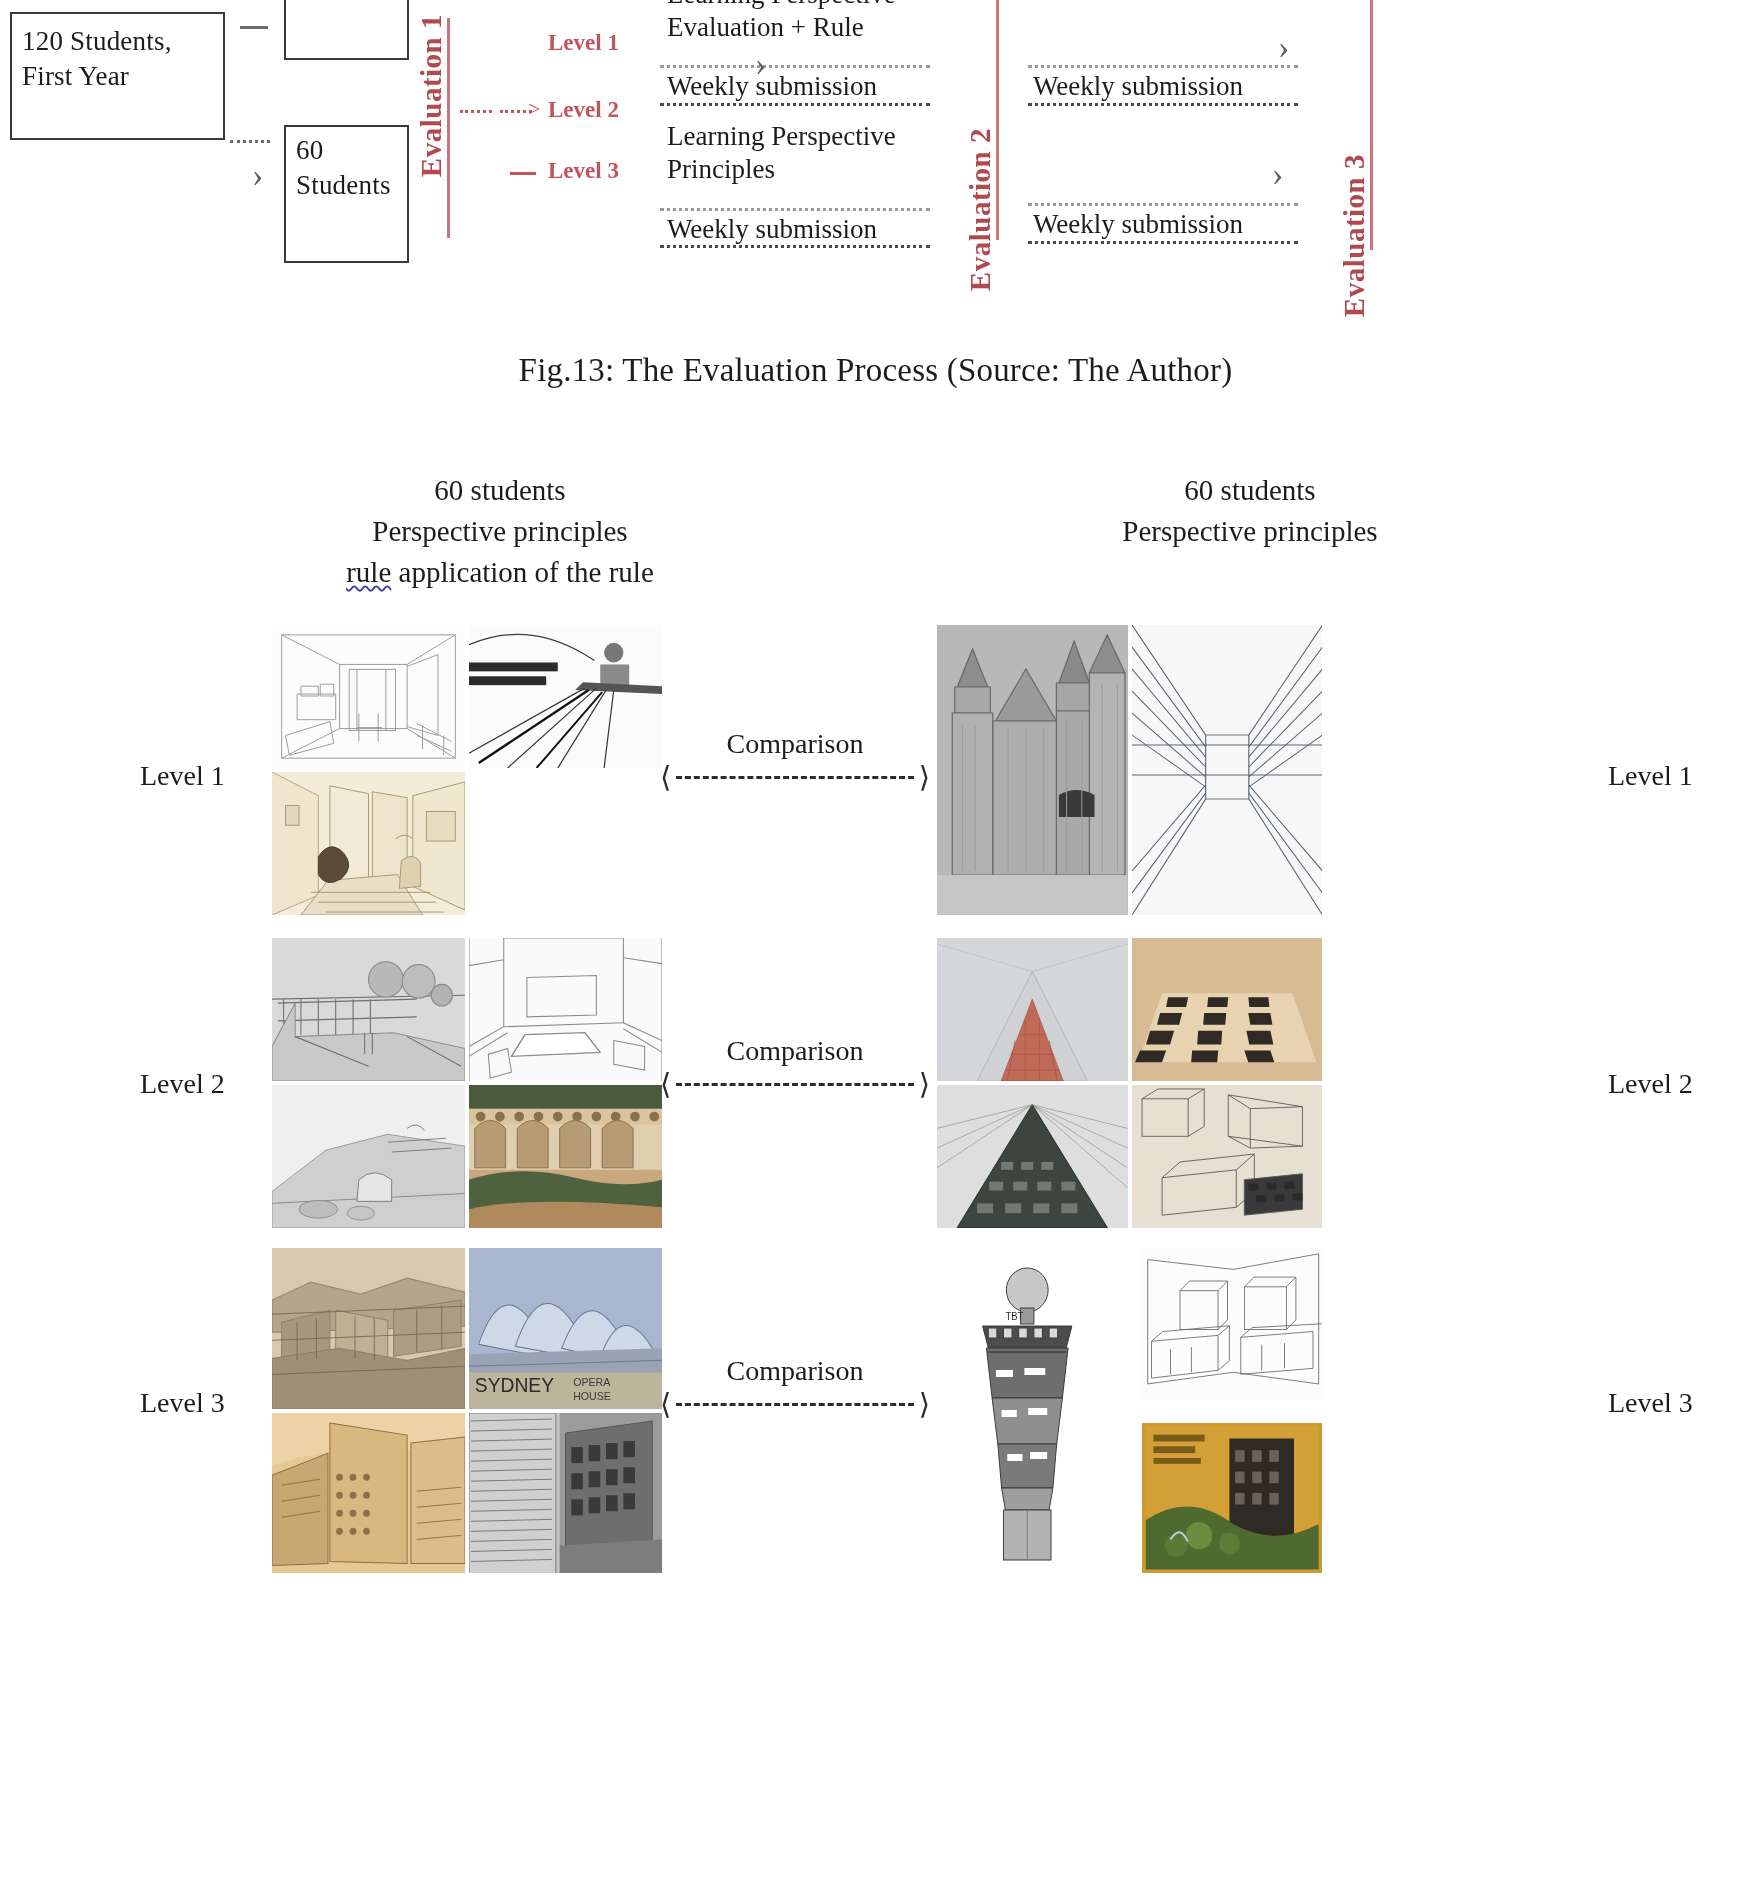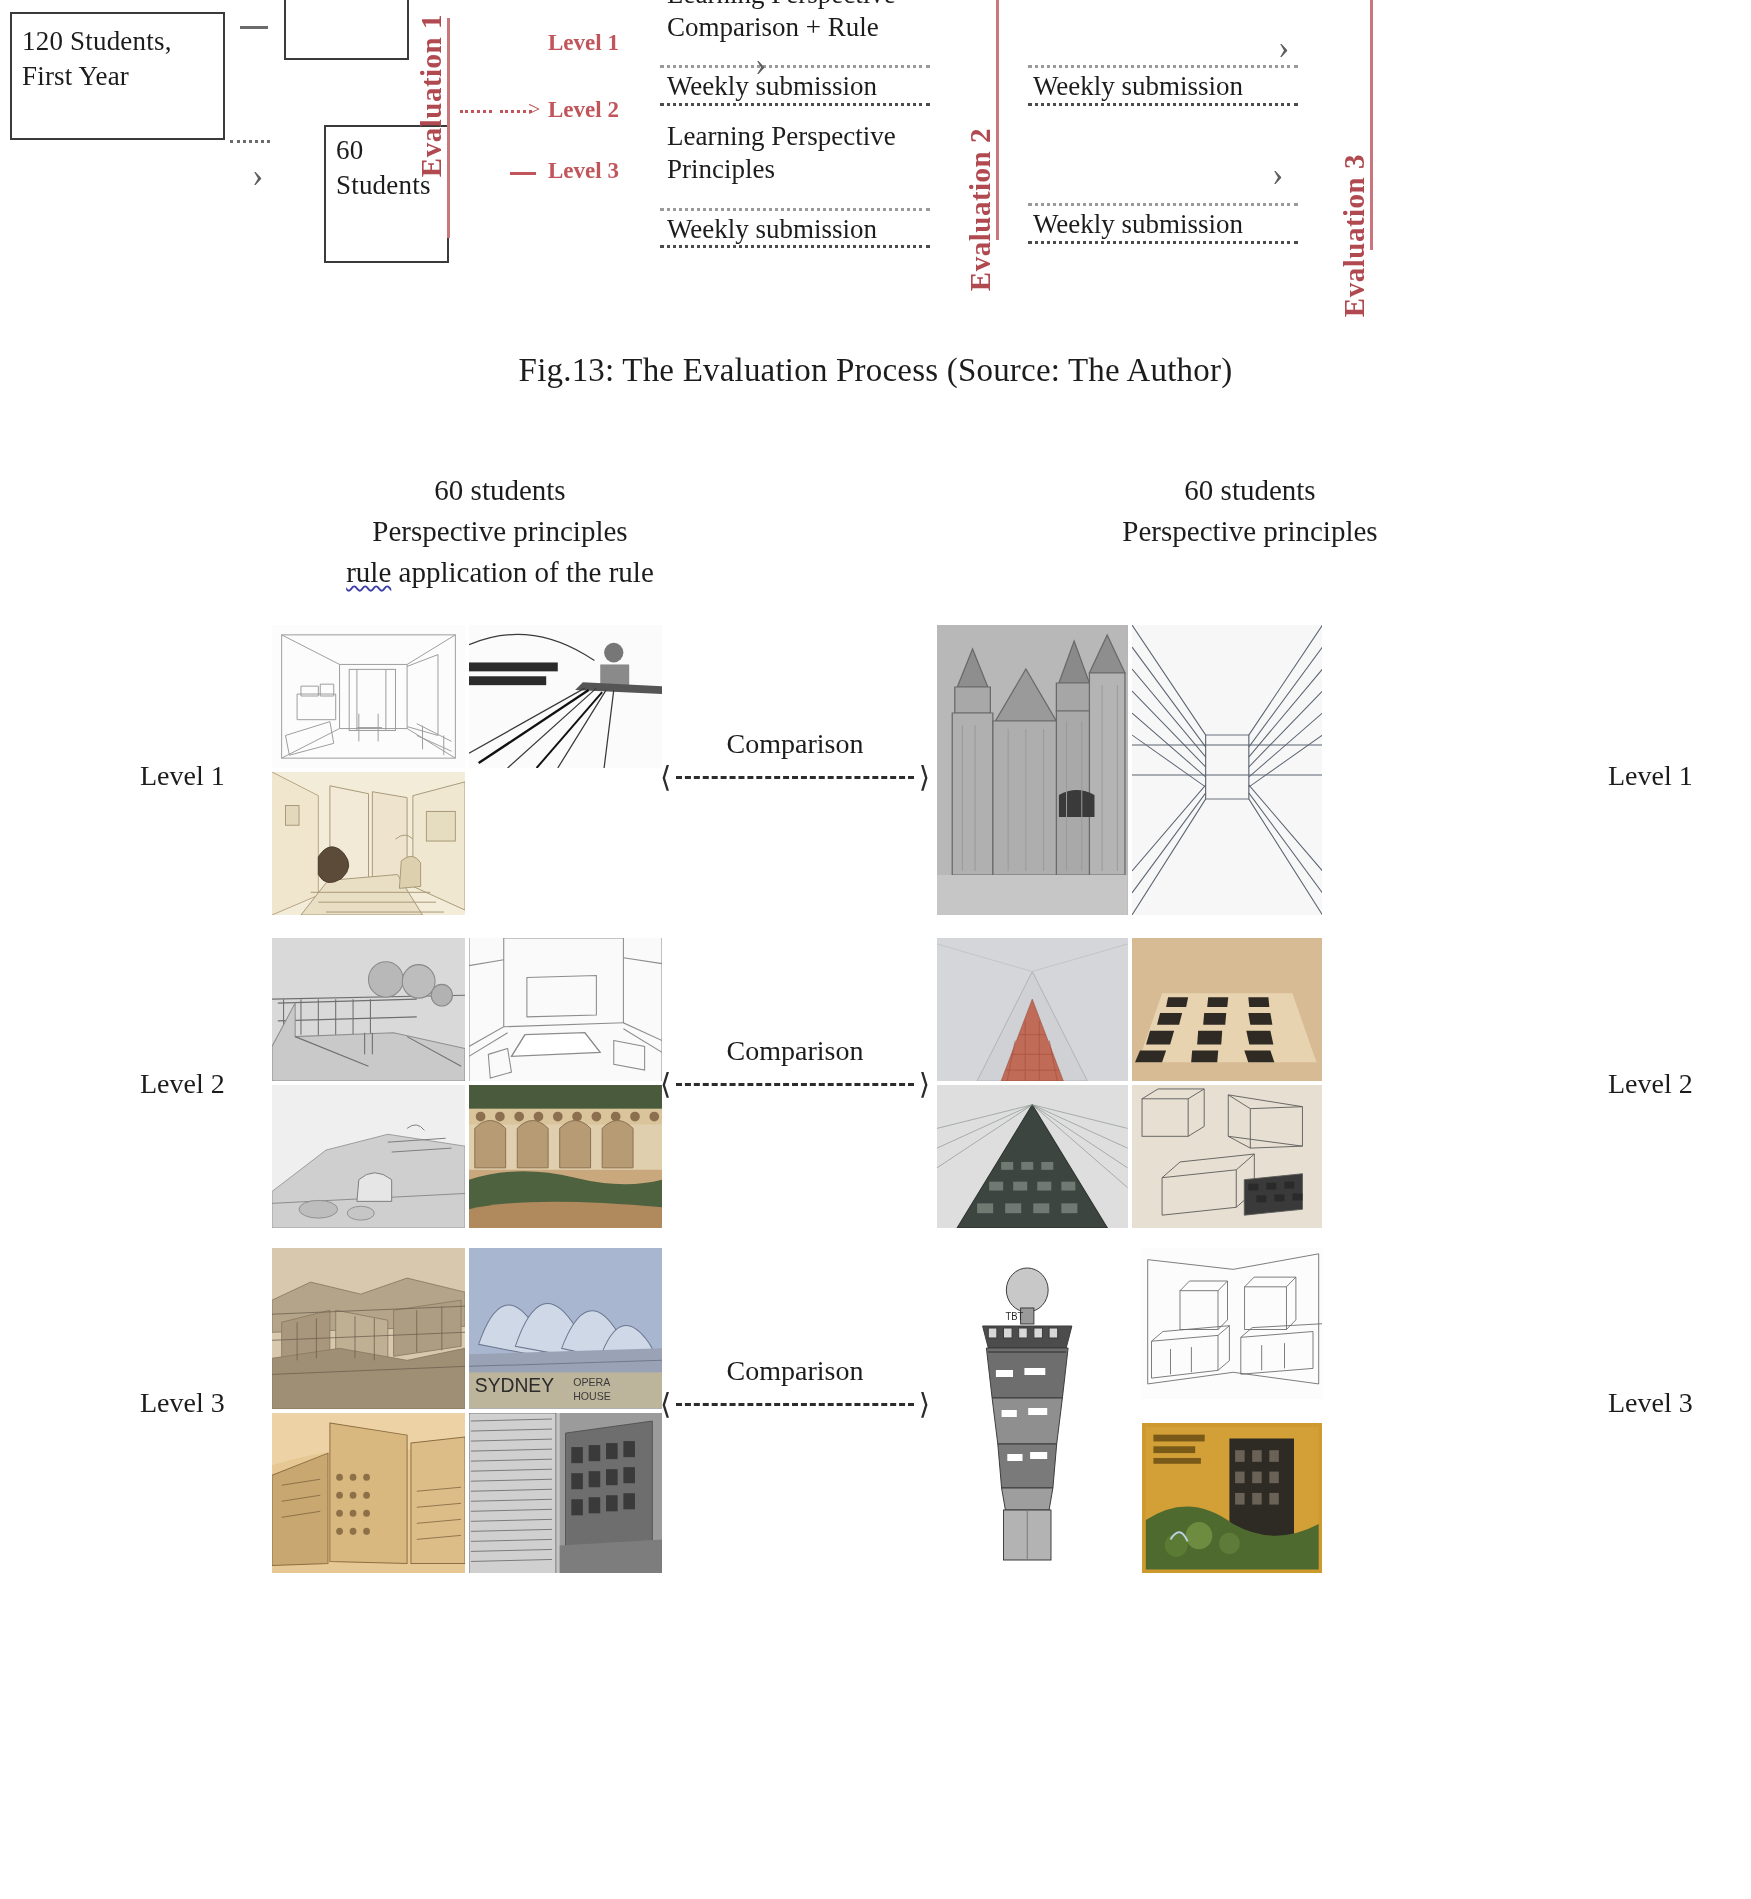--- a/index.html
+++ b/index.html
@@ -28,21 +28,21 @@
     background: #fff;
     font-size: 27px;
     line-height: 1.28;
     padding: 6px 10px 8px 10px;
     box-sizing: border-box;
     color: #1c1c1c;
     letter-spacing: .2px;
   }
   #box-120 { left: 10px; top: 12px; width: 215px; height: 128px; padding-top: 10px; }
   #box-60a { left: 284px; top: -78px; width: 125px; height: 138px; }
-  #box-60b { left: 284px; top: 125px; width: 125px; height: 138px; margin-left: 40px; }
+  #box-60b { left: 284px; top: 125px; width: 125px; height: 138px; }
 
   .f13-rotlabel {
     position: absolute;
     color: #b04a50;
     font-weight: bold;
     font-size: 29px;
     writing-mode: vertical-rl;
     transform: rotate(180deg);
     letter-spacing: .5px;
     white-space: nowrap;
@@ -294,21 +294,21 @@
   <div class="f13-level" id="lv1">Level 1</div>
   <div class="legend-dash" id="lgd2a"></div>
   <div class="legend-dash" id="lgd2b"></div>
   <div class="arrowhead-red" id="ah2">&gt;</div>
   <div class="f13-level" id="lv2">Level 2</div>
   <div class="legend-solid" id="lgd3"></div>
   <div class="f13-level" id="lv3">Level 3</div>
 
   <div class="f13-text" id="t-principles-rule">
     <div>Learning Perspective</div>
-    <div>Comparison + Rule</div>
+    <div>Evaluation + Rule</div>
   </div>
   <div class="dotline" id="dl1"></div>
   <div class="chev" id="chev-b">›</div>
   <div class="f13-text" id="t-weekly-1">Weekly submission</div>
   <div class="dotline-dark" id="dl2"></div>
 
   <div class="f13-text" id="t-learning-princ">
     <div>Learning Perspective</div>
     <div>Principles</div>
   </div>

